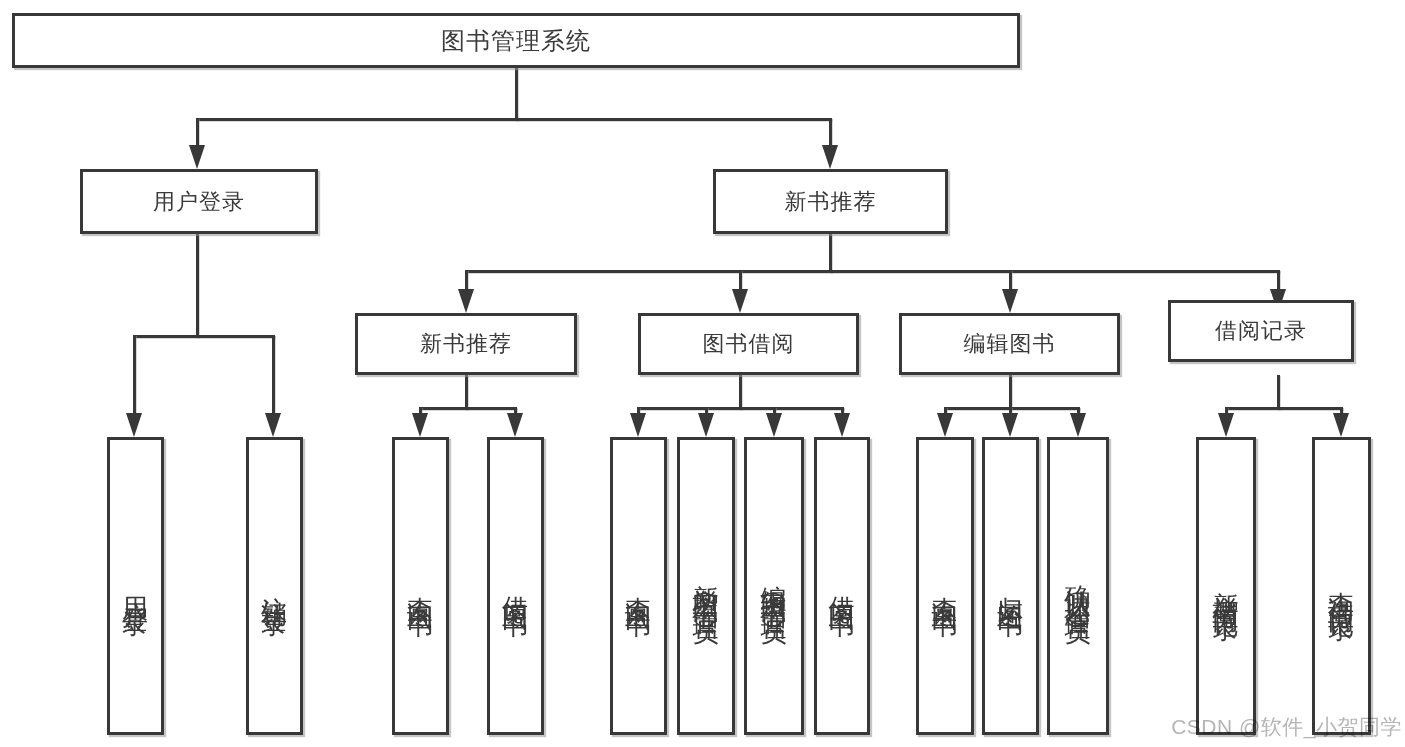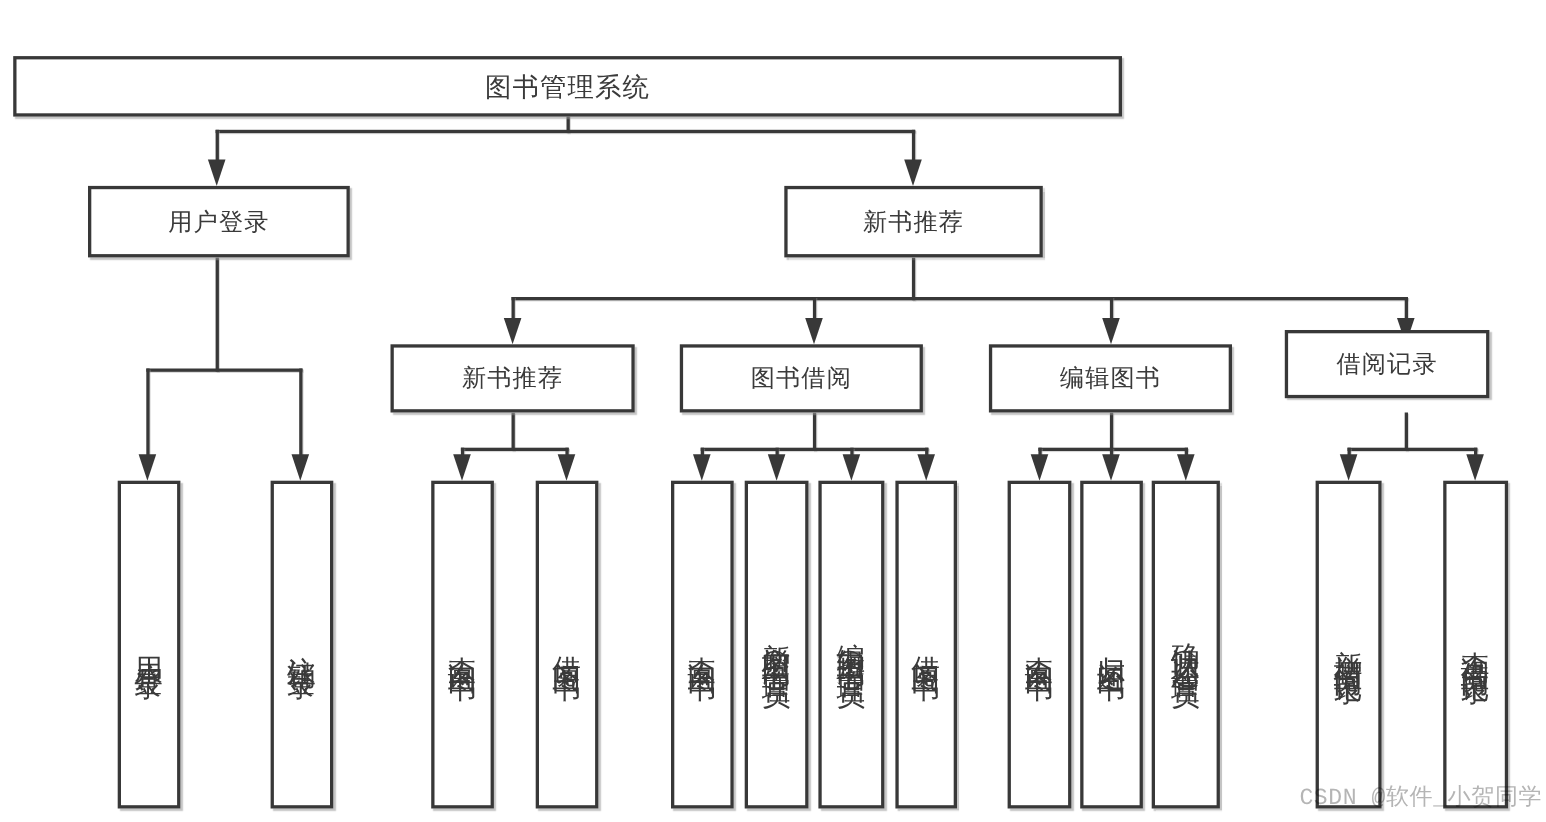--- a/index.html
+++ b/index.html
@@ -49,21 +49,20 @@
     position: absolute;
     right: 3px;
     top: 714px;
     font-size: 21px;
     line-height: 26px;
     color: var(--wm, #b5b5b5);
     letter-spacing: 0.5px;
     mix-blend-mode: multiply;
     z-index: 10;
     white-space: nowrap;
-    font-family: Liberation Mono, monospace;
   }
 </style>
 </head>
 <body>
 
 <div id="canvas" style="--bg: #ffffff; --line: #383838; --fill: #ffffff; --text: #3a3a3a; --wm: #b5b5b5;">
   <div id="edges">
       <div class="edge" style="left: 514.5px; top: 68px; width: 3px; height: 53px;"></div>
       <div class="edge" style="left: 195.5px; top: 118px; width: 636px; height: 3px;"></div>
       <div class="edge" style="left: 195.5px; top: 118px; width: 3px; height: 29px;"></div>
@@ -111,25 +110,25 @@
       <div class="edge" style="left: 1076.5px; top: 407px; width: 3px; height: 8px;"></div>
       <div class="arrowhead" style="left: 1070px; top: 413px;"></div>
       <div class="edge" style="left: 1276.5px; top: 375px; width: 3px; height: 35px;"></div>
       <div class="edge" style="left: 1224.5px; top: 407px; width: 118px; height: 3px;"></div>
       <div class="edge" style="left: 1224.5px; top: 407px; width: 3px; height: 8px;"></div>
       <div class="arrowhead" style="left: 1218px; top: 413px;"></div>
       <div class="edge" style="left: 1339.5px; top: 407px; width: 3px; height: 8px;"></div>
       <div class="arrowhead" style="left: 1333px; top: 413px;"></div>
     </div>
   <div id="nodes">
-      <div class="node n-root" style="left: 12px; top: 13px; width: 1008px; height: 55px; margin-top: 38px;">图书管理系统</div>
+      <div class="node n-root" style="left: 12px; top: 13px; width: 1008px; height: 55px;">图书管理系统</div>
       <div class="node n-branch" style="left: 80px; top: 169px; width: 238px; height: 65px;">用户登录</div>
       <div class="node n-branch" style="left: 713px; top: 169px; width: 235px; height: 65px;">新书推荐</div>
       <div class="node n-branch" style="left: 355px; top: 313px; width: 222px; height: 62px;">新书推荐</div>
-      <div class="node n-branch" style="left: 618px; top: 313px; width: 221px; height: 62px;">图书借阅</div>
+      <div class="node n-branch" style="left: 638px; top: 313px; width: 221px; height: 62px;">图书借阅</div>
       <div class="node n-branch" style="left: 899px; top: 313px; width: 221px; height: 62px;">编辑图书</div>
       <div class="node n-branch" style="left: 1168px; top: 300px; width: 186px; height: 62px;">借阅记录</div>
       <div class="node n-leaf" style="left: 107px; top: 437px; width: 57px; height: 298px;">用户登录</div>
       <div class="node n-leaf" style="left: 246px; top: 437px; width: 57px; height: 298px;">注销登录</div>
       <div class="node n-leaf" style="left: 392px; top: 437px; width: 57px; height: 298px;">查询图书</div>
       <div class="node n-leaf" style="left: 487px; top: 437px; width: 57px; height: 298px;">借阅图书</div>
       <div class="node n-leaf" style="left: 610px; top: 437px; width: 57px; height: 298px;">查询图书</div>
       <div class="node n-leaf" style="left: 677px; top: 437px; width: 58px; height: 298px;">新增图书（管理员）</div>
       <div class="node n-leaf" style="left: 744px; top: 437px; width: 60px; height: 298px;">编辑图书（管理员）</div>
       <div class="node n-leaf" style="left: 814px; top: 437px; width: 56px; height: 298px;">借阅图书</div>

